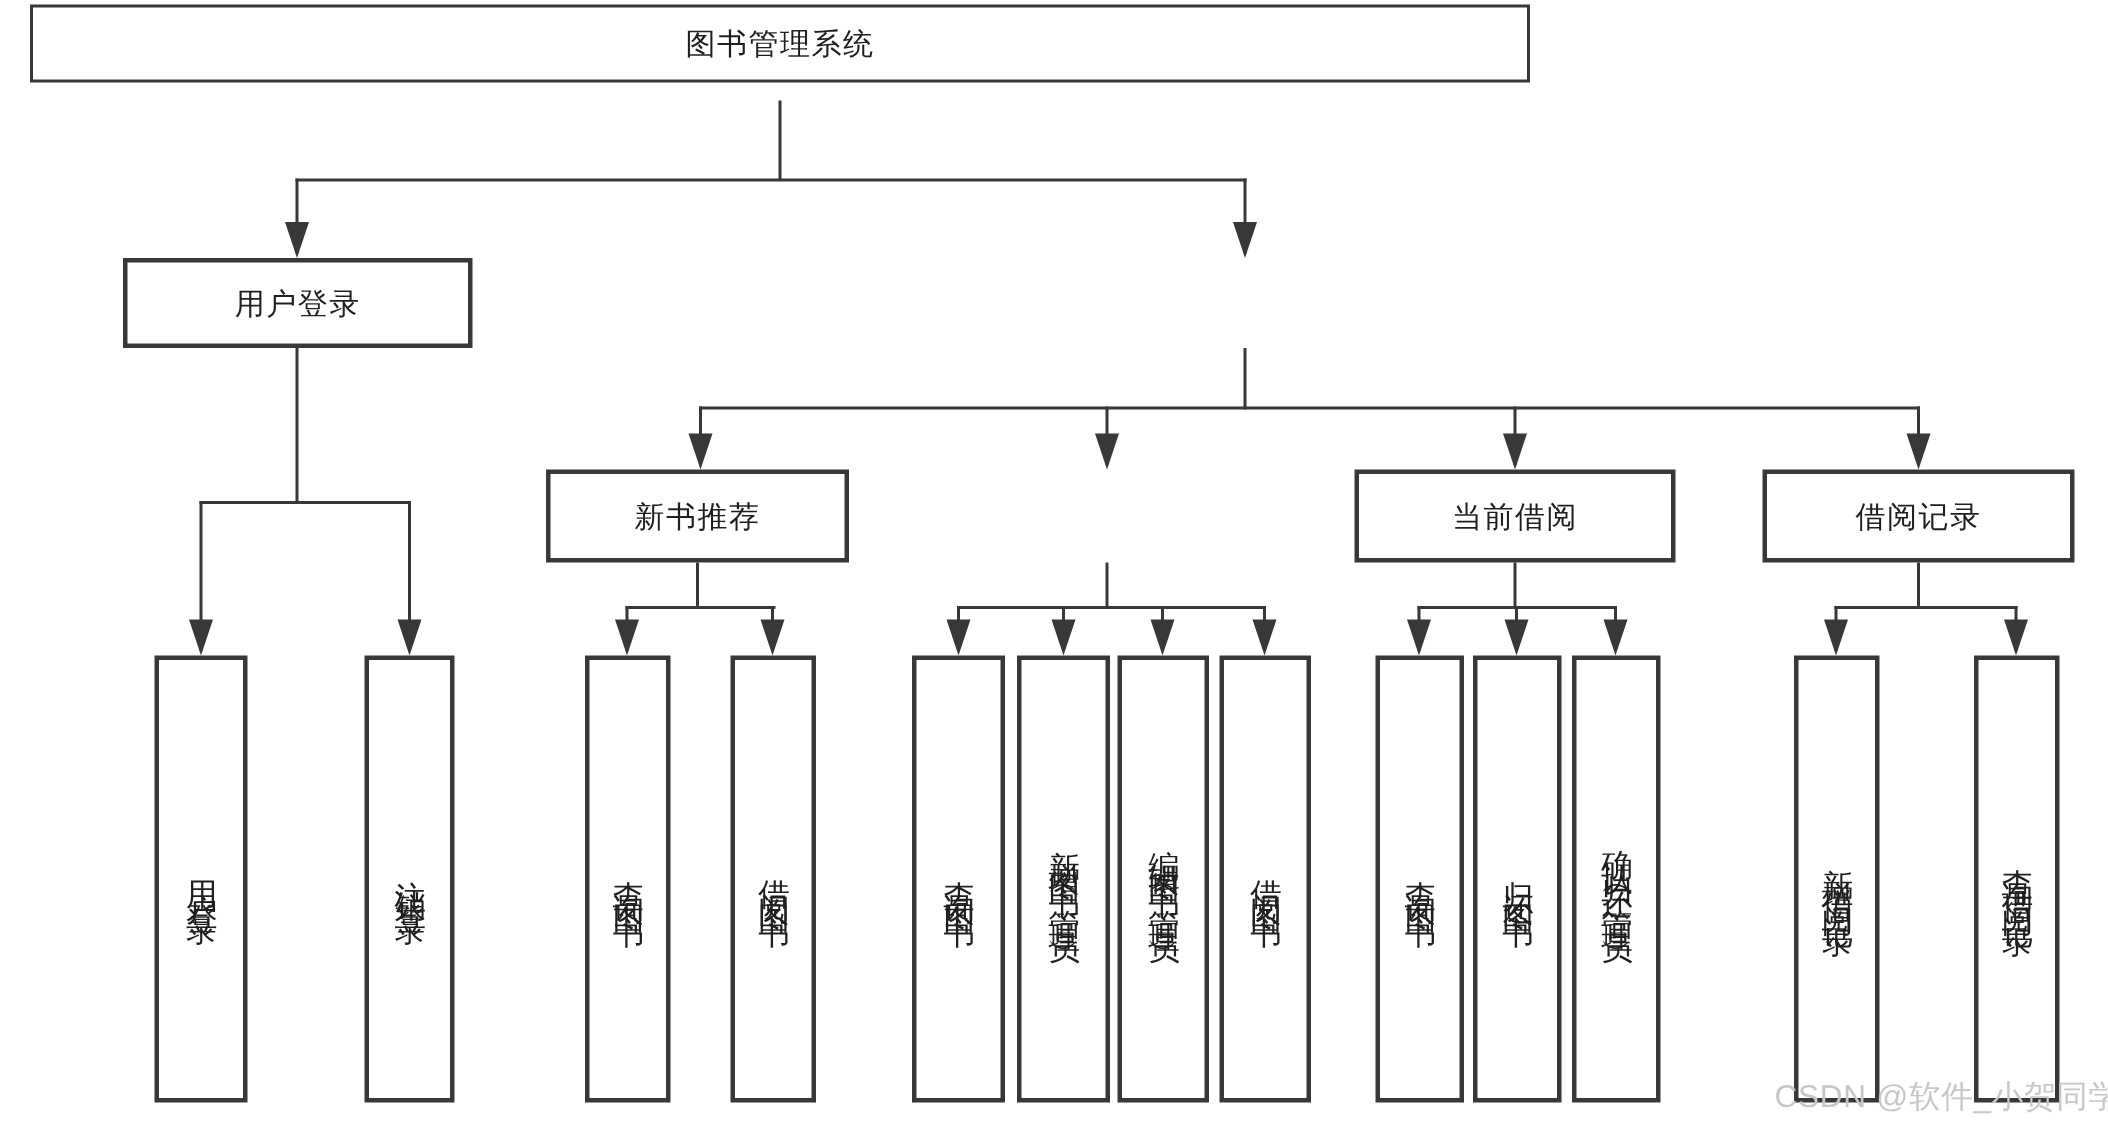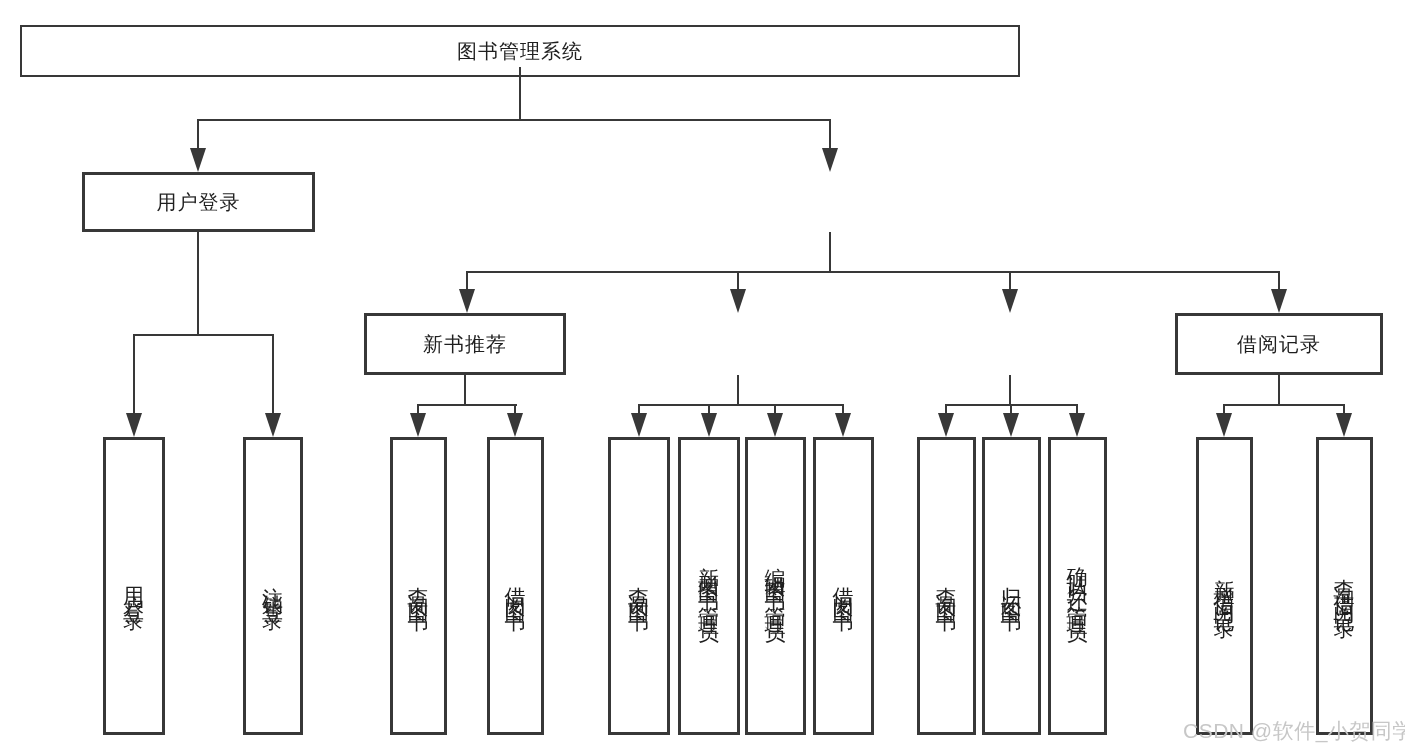--- a/index.html
+++ b/index.html
@@ -31,21 +31,21 @@
   .watermark{
     position:absolute;left:1183px;top:717px;
     font-size:21px;color:#c7c7c7;white-space:nowrap;letter-spacing:0.5px;
   }
 </style>
 </head>
 <body>
 
 <div class="canvas">
 
-  <div class="box root" style="left:20px;top:25px;width:1000px;height:52px;border-width:2px;">
+  <div class="box root" style="left:20px;top:3px;width:1000px;height:52px;border-width:2px;">
     <span class="hlabel">图书管理系统</span>
   </div>
 
   <div class="vline" style="left:519px;top:67px;height:53px;"></div>
   <div class="hline" style="left:197px;top:119px;width:634px;"></div>
   <div class="vline" style="left:197px;top:119px;height:50px;"></div>
   <div class="arrow" style="left:190px;top:148px;"></div>
   <div class="vline" style="left:829px;top:119px;height:50px;"></div>
   <div class="arrow" style="left:822px;top:148px;"></div>
 
@@ -66,20 +66,23 @@
   <div class="arrow" style="left:459px;top:289px;"></div>
   <div class="vline" style="left:737px;top:271px;height:39px;"></div>
   <div class="arrow" style="left:730px;top:289px;"></div>
   <div class="vline" style="left:1009px;top:271px;height:39px;"></div>
   <div class="arrow" style="left:1002px;top:289px;"></div>
   <div class="vline" style="left:1278px;top:271px;height:39px;"></div>
   <div class="arrow" style="left:1271px;top:289px;"></div>
 
   <div class="box" style="left:364px;top:313px;width:202px;height:62px;">
     <span class="hlabel">新书推荐</span>
+  </div>
+  <div class="box" style="left:903px;top:313px;width:214px;height:62px;">
+    <span class="hlabel">当前借阅</span>
   </div>
   <div class="box" style="left:1175px;top:313px;width:208px;height:62px;">
     <span class="hlabel">借阅记录</span>
   </div>
 
   <div class="vline" style="left:464px;top:375px;height:31px;"></div>
   <div class="hline" style="left:417px;top:404px;width:100px;"></div>
   <div class="vline" style="left:417px;top:404px;height:30px;"></div>
   <div class="arrow" style="left:410px;top:413px;"></div>
   <div class="vline" style="left:514px;top:404px;height:30px;"></div>

